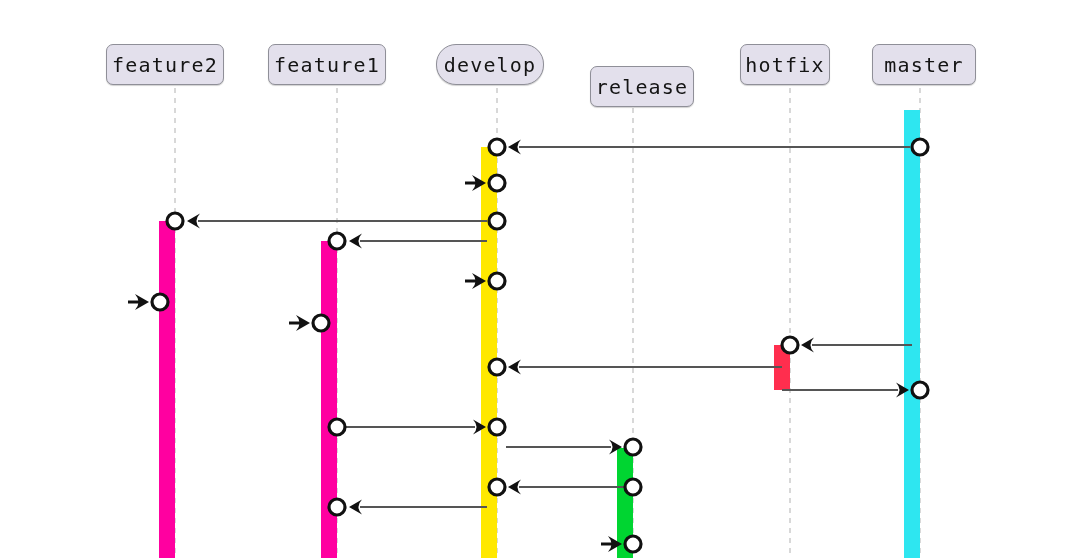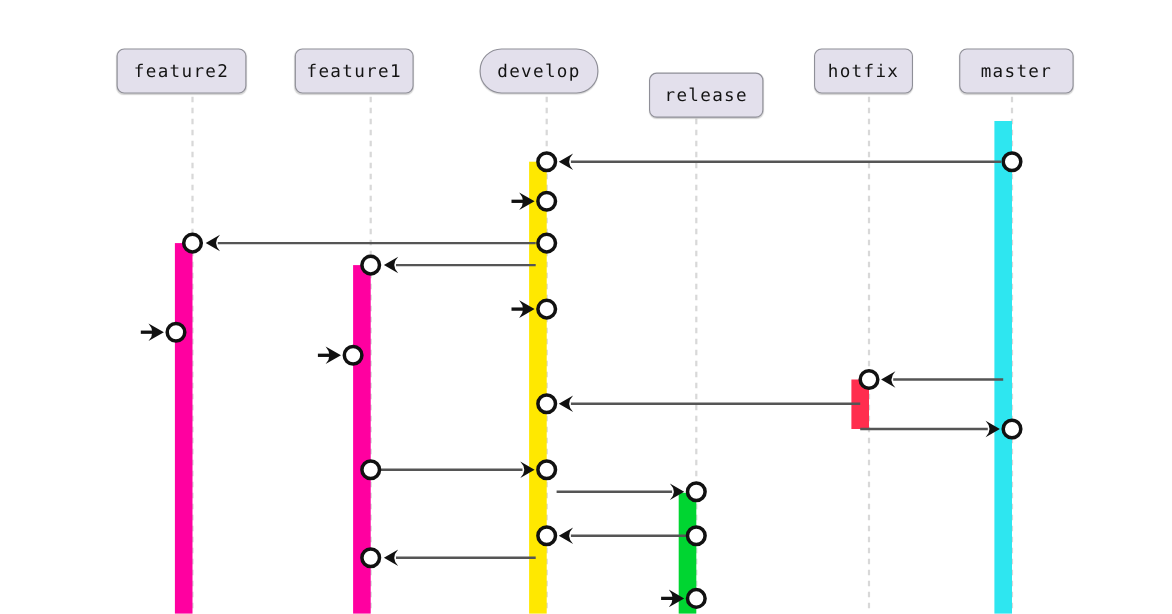--- a/index.html
+++ b/index.html
@@ -11,21 +11,21 @@
   svg#diagram{position:absolute;left:0;top:0;width:1065px;height:558px;display:block;}
 
   .lane-label{
     position:absolute;
     box-sizing:border-box;
     background:#e3e0ec;
     border:1.6px solid #8f8f98;
     border-radius:7px;
     color:#141414;
     font-family:"DejaVu Sans Mono","Liberation Mono",monospace;
-    font-size:16px;
+    font-size:20px;
     letter-spacing:1.2px;
     display:flex;align-items:center;justify-content:center;
     height:41px;
     box-shadow:0 1px 1px rgba(0,0,0,.18);
     white-space:nowrap;
     user-select:none;
   }
 </style>
 </head>
 <body>
@@ -101,21 +101,21 @@
         <circle cx="497" cy="487" r="8" fill="#ffffff" stroke="#111111" stroke-width="3.2"></circle>
         <circle cx="633" cy="487" r="8" fill="#ffffff" stroke="#111111" stroke-width="3.2"></circle>
         <circle cx="337" cy="507" r="8" fill="#ffffff" stroke="#111111" stroke-width="3.2"></circle>
         <circle cx="633" cy="544" r="8" fill="#ffffff" stroke="#111111" stroke-width="3.2"></circle>
       </g>
   </svg>
   <div id="labels">
       <div class="lane-label" style="left: 106px; top: 44px; width: 118px;">
         <span>feature2</span>
       </div>
-      <div class="lane-label" style="left: 268px; top: 44px; width: 108px;">
+      <div class="lane-label" style="left: 268px; top: 44px; width: 118px;">
         <span>feature1</span>
       </div>
       <div class="lane-label" style="left: 436px; top: 44px; width: 108px; border-radius: 20px;">
         <span>develop</span>
       </div>
       <div class="lane-label" style="left: 590px; top: 44px; width: 104px; margin-top: 22px;">
         <span>release</span>
       </div>
       <div class="lane-label" style="left: 740px; top: 44px; width: 90px;">
         <span>hotfix</span>

